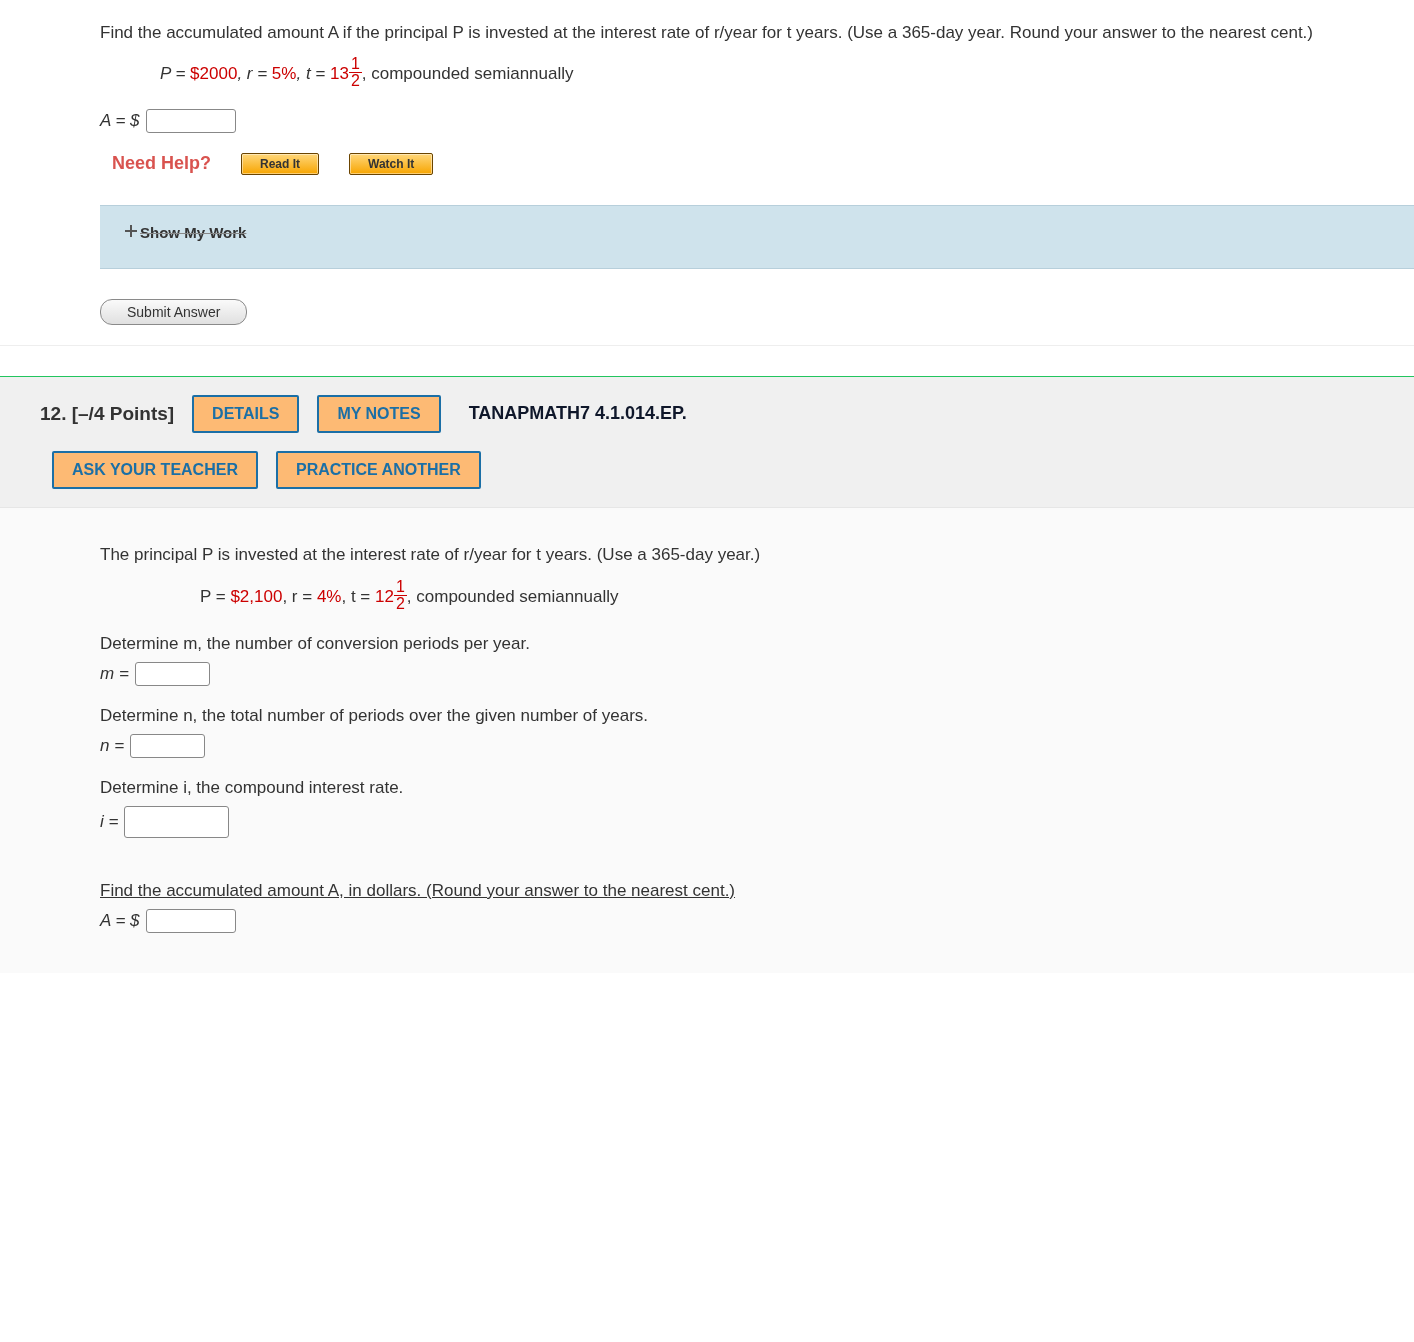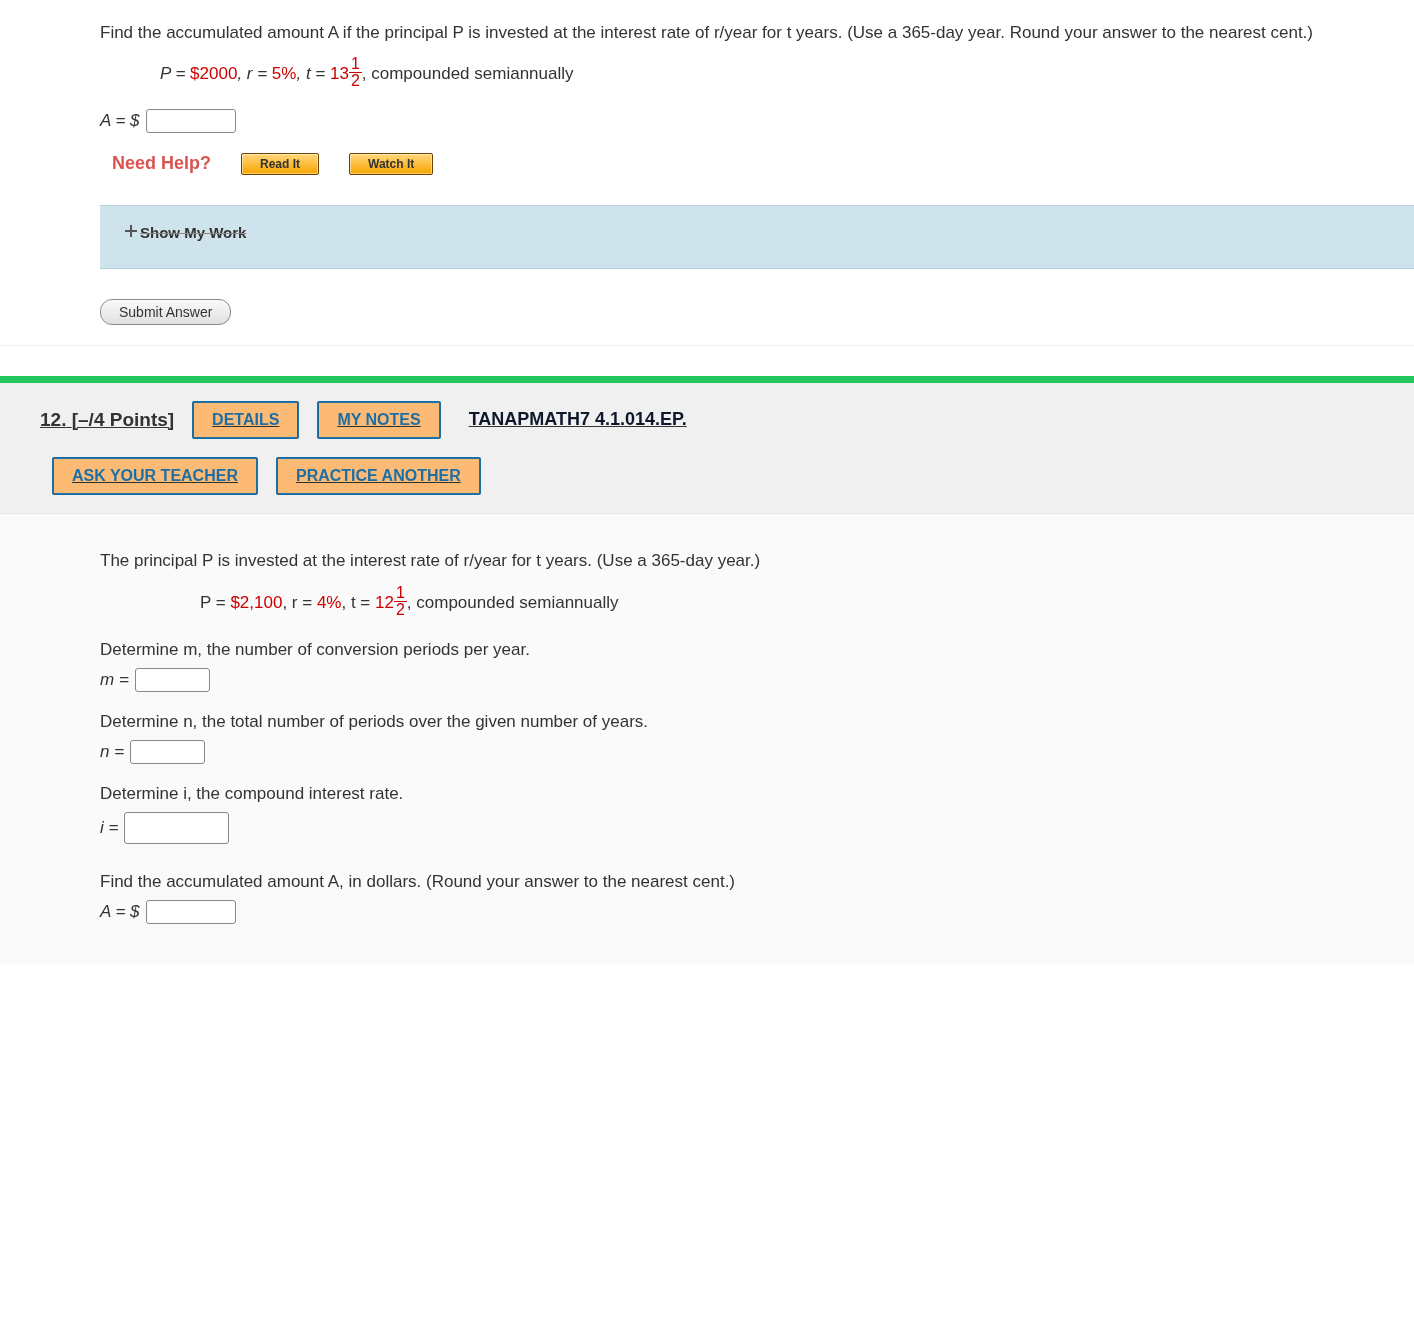--- a/index.html
+++ b/index.html
@@ -120,31 +120,30 @@
       border: 1px solid #1c678e;
     }
 
     .submit-row {
       padding: 30px 0 20px 0;
     }
     .submit-button {
       background: linear-gradient(#fafafa, #e0e0e0);
       border: 1px solid #8a8a8a;
       border-radius: 12px;
-      padding: 4px 18px;
+      padding: 4px 26px;
       font-size: 14px;
       color: #333;
       cursor: pointer;
     }
 
     .question-header-wrap {
-      border-top: 7px solid #22c55e;
+      border-top: 1px solid #22c55e;
       background: #f0f0f0;
       margin-top: 30px;
-      text-decoration: underline;
     }
     .question-header {
       display: flex;
       align-items: center;
       gap: 18px;
       padding: 18px 0 0 40px;
       flex-wrap: wrap;
     }
     .qnum {
       font-weight: bold;
@@ -281,18 +280,18 @@
     <span class="italic">n =</span>
     <input class="answer-input" type="text" style="width: 75px;">
   </div>
 
   <div class="sub-question">Determine i, the compound interest rate.</div>
   <div class="answer-line">
     <span class="italic">i =</span>
     <input class="answer-input" type="text" style="width: 105px; height: 32px;">
   </div>
 
-  <div class="sub-question" style="margin-top:28px;">Find the accumulated amount A, in dollars. (Round your answer to the nearest cent.)</div>
+  <div class="sub-question" style="margin-top:43px;text-decoration:underline;">Find the accumulated amount A, in dollars. (Round your answer to the nearest cent.)</div>
   <div class="answer-line">
     <span class="italic">A = $</span>
     <input class="answer-input" type="text" style="">
   </div>
 </div>
 
 </body></html>

